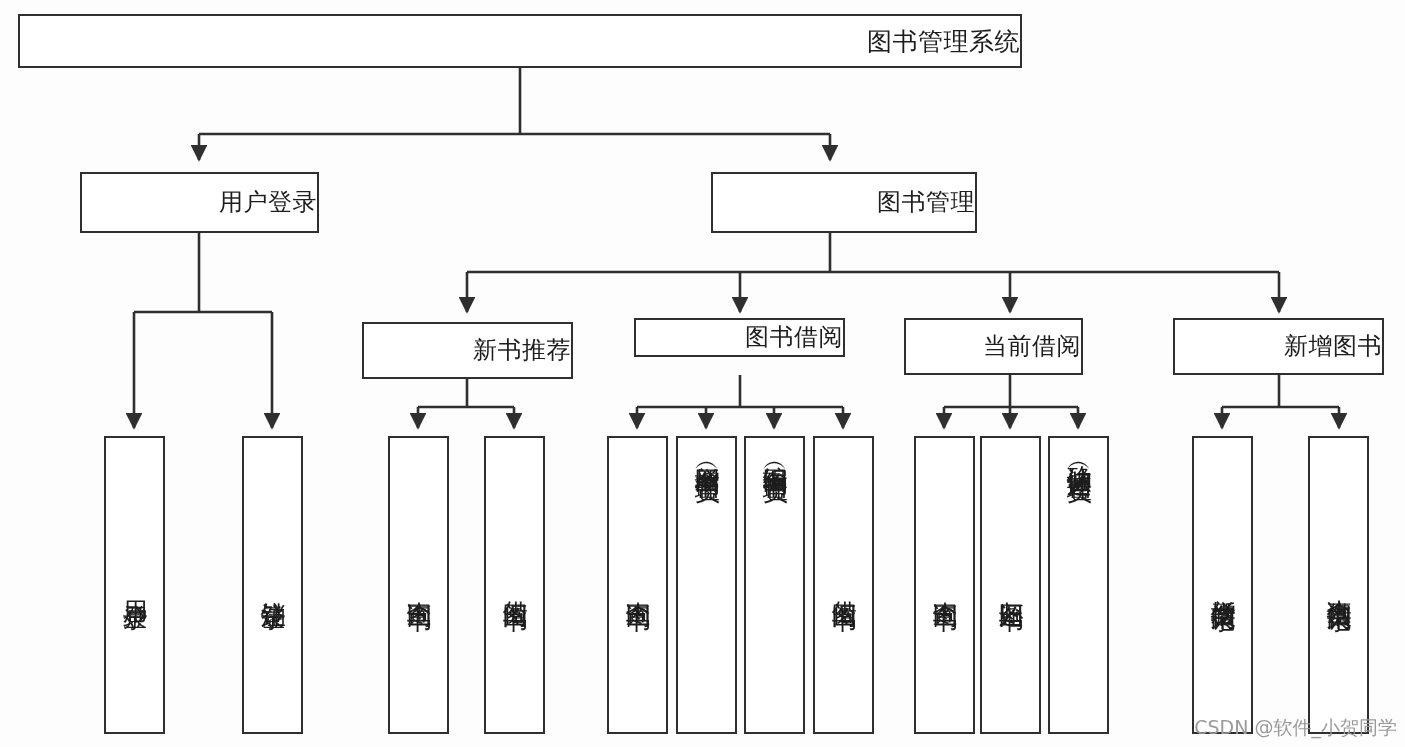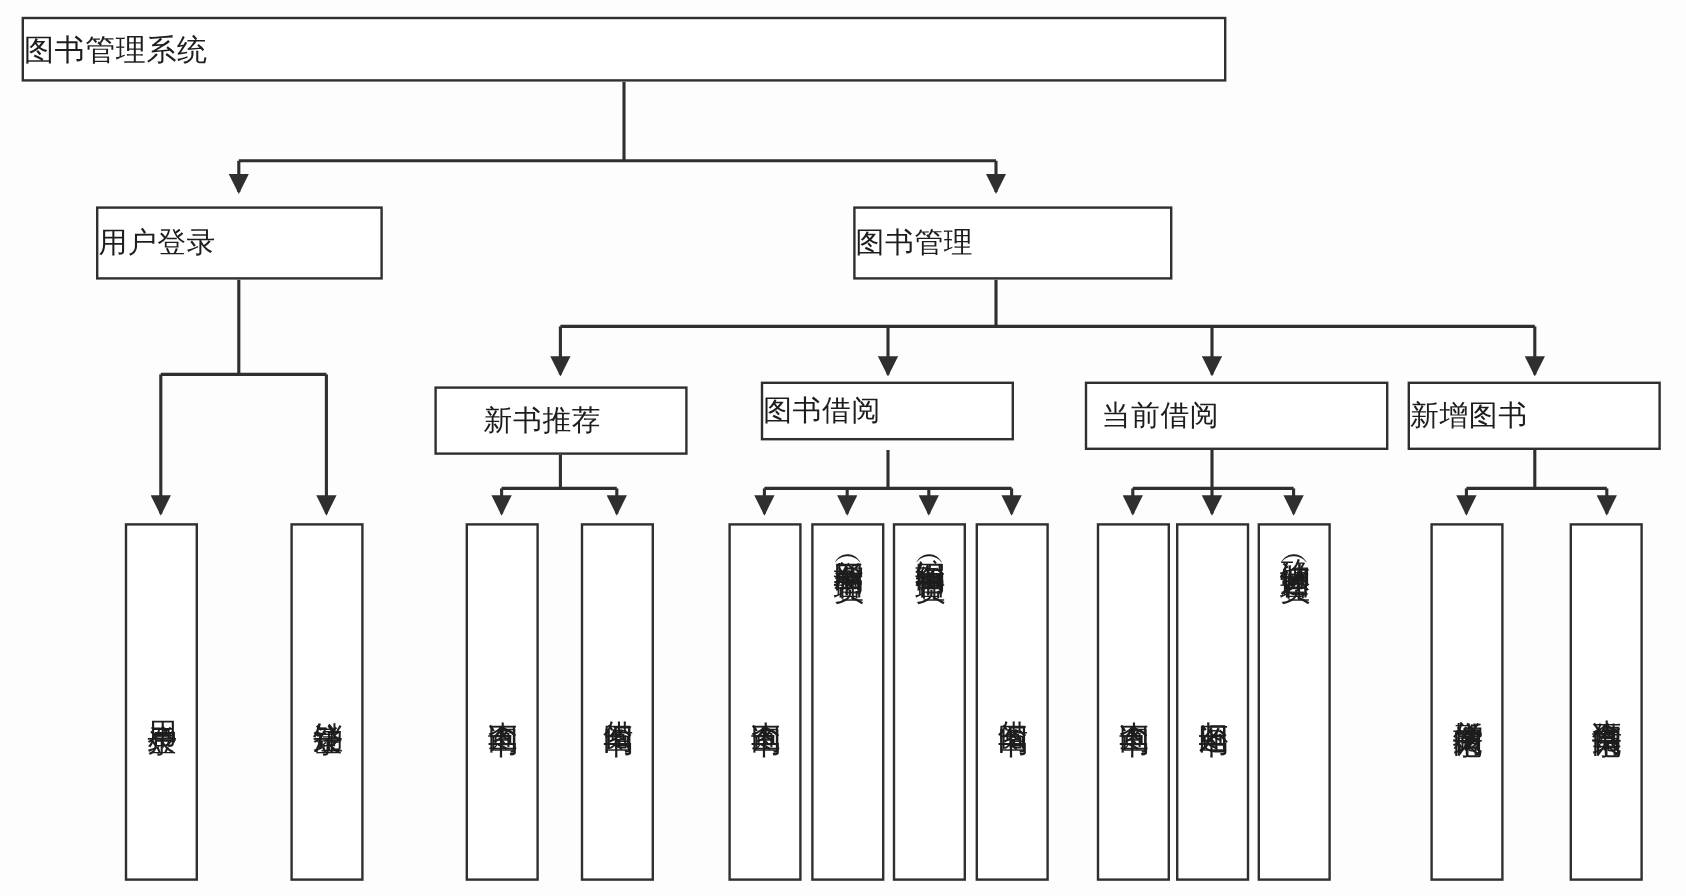--- a/index.html
+++ b/index.html
@@ -25,21 +25,21 @@
     width: 1405px;
     height: 747px;
   }
   .node {
     position: absolute;
     box-sizing: border-box;
     background: #ffffff;
     border: 2px solid #2f2f2f;
     display: flex;
     align-items: center;
-    justify-content: flex-start;
+    justify-content: flex-end;
     color: #1d1d1d;
     z-index: 2;
   }
   .node .label {
     display: block;
     text-align: center;
     line-height: 1.16;
     letter-spacing: 0.5px;
   }
   .node.horiz .label {
@@ -142,25 +142,25 @@
   </div>
 
   <div class="node horiz" style="left:711px; top:172px; width:266px; height:61px;">
     <span class="label">图书管理</span>
   </div>
 
   <div class="node horiz" style="left:362px; top:322px; width:211px; height:57px;padding-left:39px;">
     <span class="label">新书推荐</span>
   </div>
 
-  <div class="node horiz" style="left:634px; top:318px; width:211px; height:49px;">
+  <div class="node horiz" style="left:634px; top:318px; width:211px; height:39px;">
     <span class="label">图书借阅</span>
   </div>
 
-  <div class="node horiz" style="left:904px; top:318px; width:253px; height:57px;padding-left:12px;">
+  <div class="node horiz" style="left:904px; top:318px; width:179px; height:57px;padding-left:12px;">
     <span class="label">当前借阅</span>
   </div>
 
   <div class="node horiz" style="left:1173px; top:318px; width:211px; height:57px;">
     <span class="label">新增图书</span>
   </div>
 
   <div class="node vert centered" style="left:104px; top:436px; width:61px; height:298px;">
     <span class="label">用户登录</span>
   </div>
@@ -206,14 +206,15 @@
   </div>
 
   <div class="node vert centered" style="left:1192px; top:436px; width:61px; height:298px;">
     <span class="label">新增借阅记录</span>
   </div>
 
   <div class="node vert centered" style="left:1308px; top:436px; width:61px; height:298px;">
     <span class="label">查询借阅记录</span>
   </div>
 
+  <div class="watermark">CSDN @软件_小贺同学</div>
 
 </div>
 
 </body></html>

